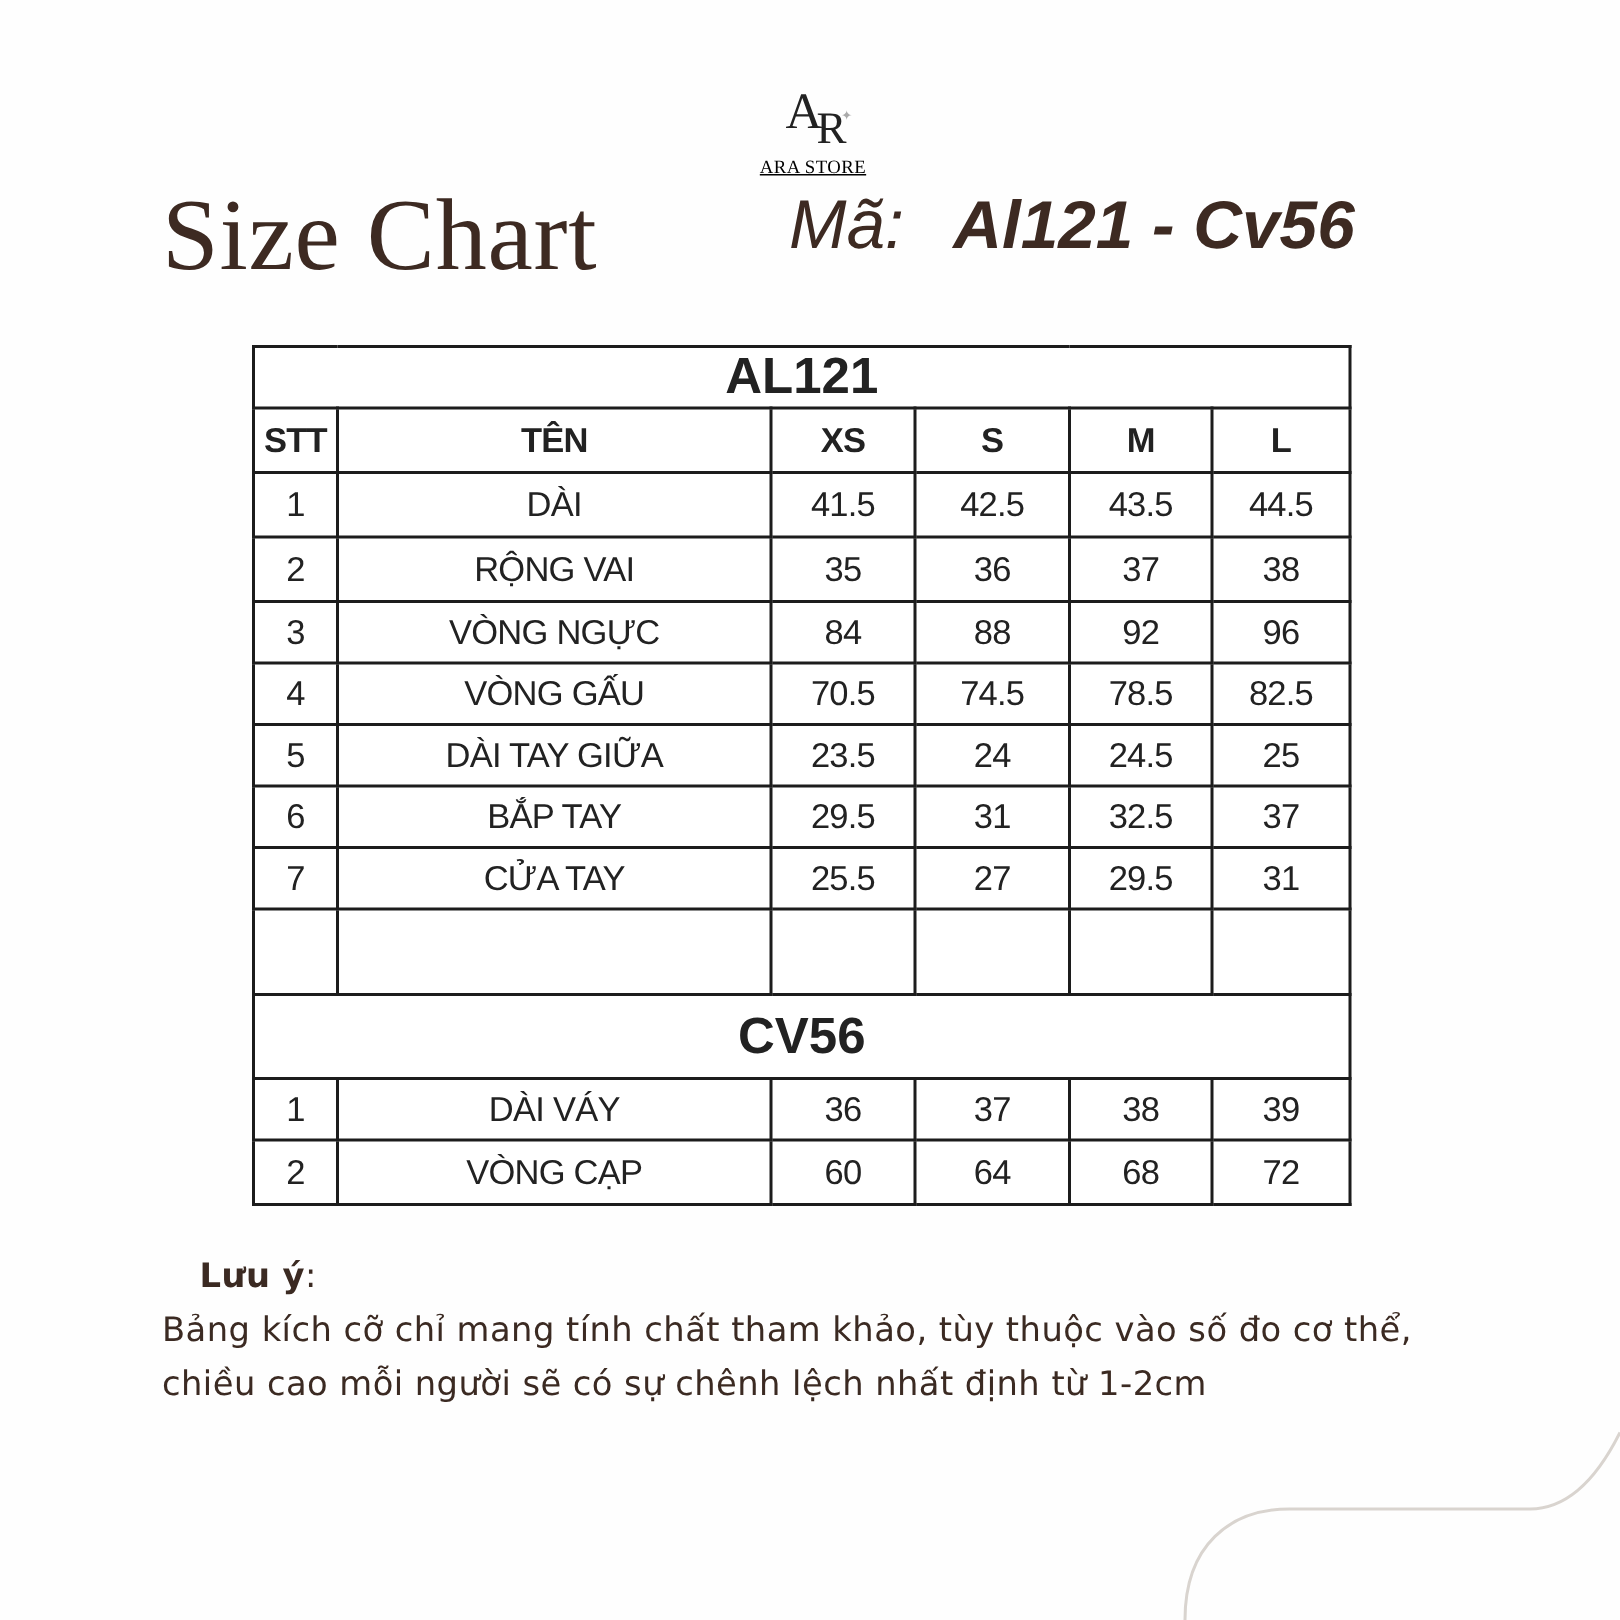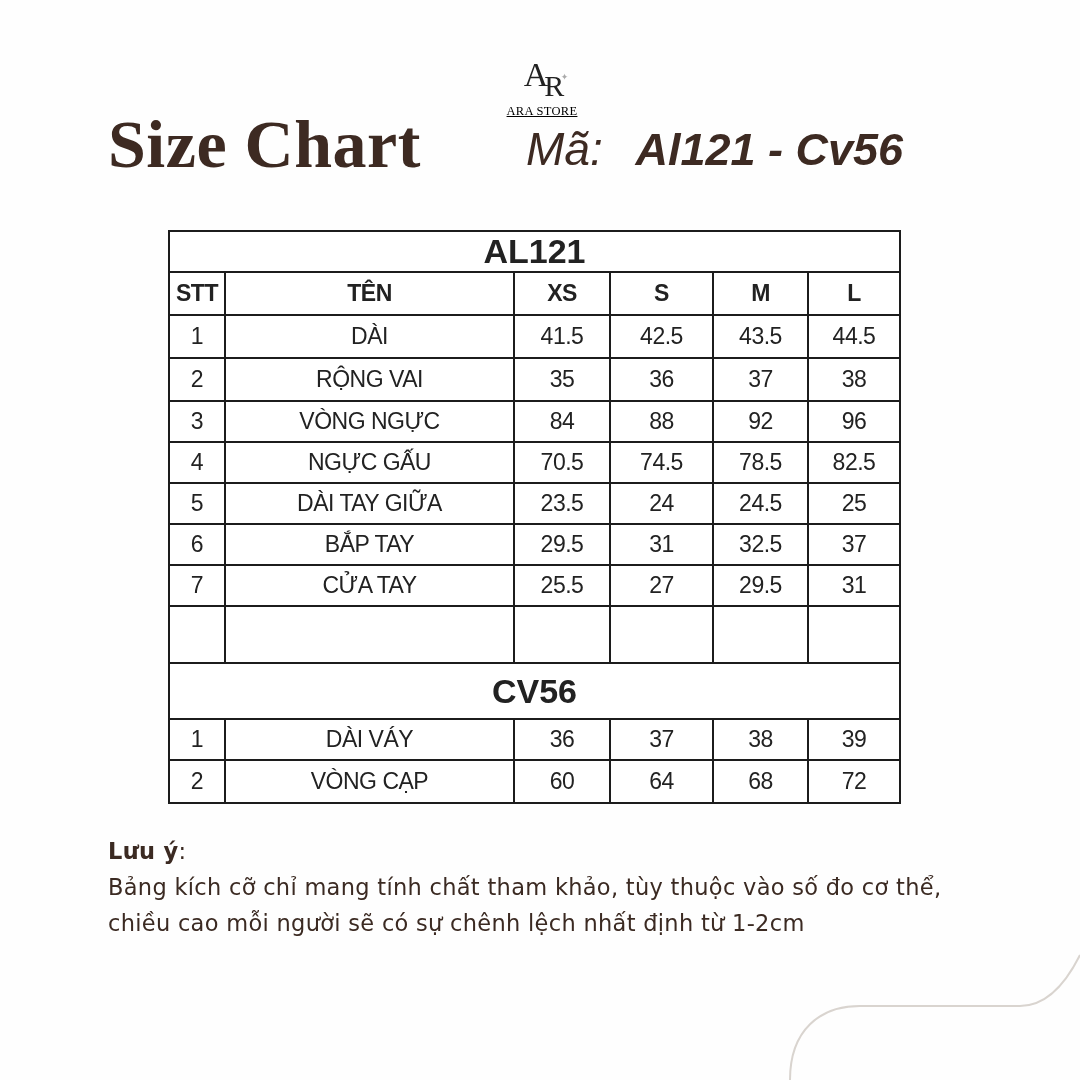--- a/index.html
+++ b/index.html
@@ -46,27 +46,27 @@
       font-size: 12.5px;
       color: #000000;
       letter-spacing: 0.3px;
       margin-top: 2px;
       display: block;
       text-decoration: underline;
     }
     .title {
       position: absolute;
       left: 108px;
-      top: 104px;
+      top: 116px;
       font-family: "Liberation Serif", serif;
       font-size: 68px;
       line-height: 80px;
       color: #3d2a22;
       letter-spacing: 0.5px;
-      font-weight: bold;
+      font-weight: normal;
     }
     .code {
       position: absolute;
       left: 526px;
       top: 122px;
       font-family: "DejaVu Sans", sans-serif;
       font-size: 43px;
       line-height: 54px;
       color: #3d2a22;
       white-space: nowrap;
@@ -136,20 +136,21 @@
       top: 833px;
       width: 880px;
       font-family: "DejaVu Sans", sans-serif;
       font-size: 22.5px;
       line-height: 36px;
       color: #3b2a22;
       letter-spacing: 0.3px;
     }
     .note-label {
       font-weight: bold;
+      margin-left: 25px;
     }
     .note-body {
       display: block;
       width: 870px;
     }
     .deco-curve {
       position: absolute;
       left: 0;
       top: 0;
       width: 1080px;
@@ -218,21 +219,21 @@
   <tr class="data-row">
     <td class="stt-cell">3</td>
     <td class="name-cell">VÒNG NGỰC</td>
     <td>84</td>
     <td>88</td>
     <td>92</td>
     <td>96</td>
   </tr>
   <tr class="data-row">
     <td class="stt-cell">4</td>
-    <td class="name-cell">NGỰC GẤU</td>
+    <td class="name-cell">VÒNG GẤU</td>
     <td>70.5</td>
     <td>74.5</td>
     <td>78.5</td>
     <td>82.5</td>
   </tr>
   <tr class="data-row">
     <td class="stt-cell">5</td>
     <td class="name-cell">DÀI TAY GIỮA</td>
     <td>23.5</td>
     <td>24</td>

